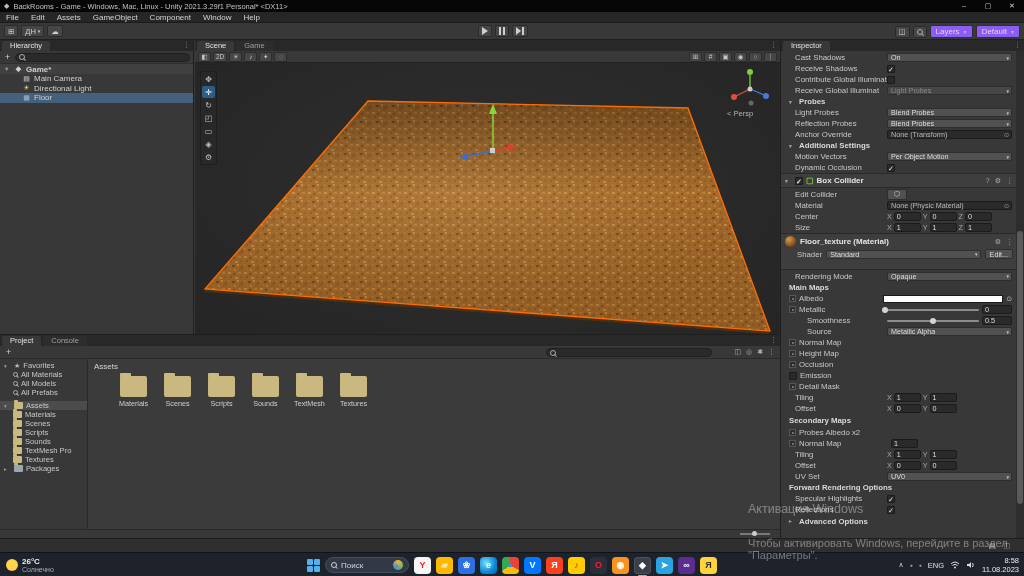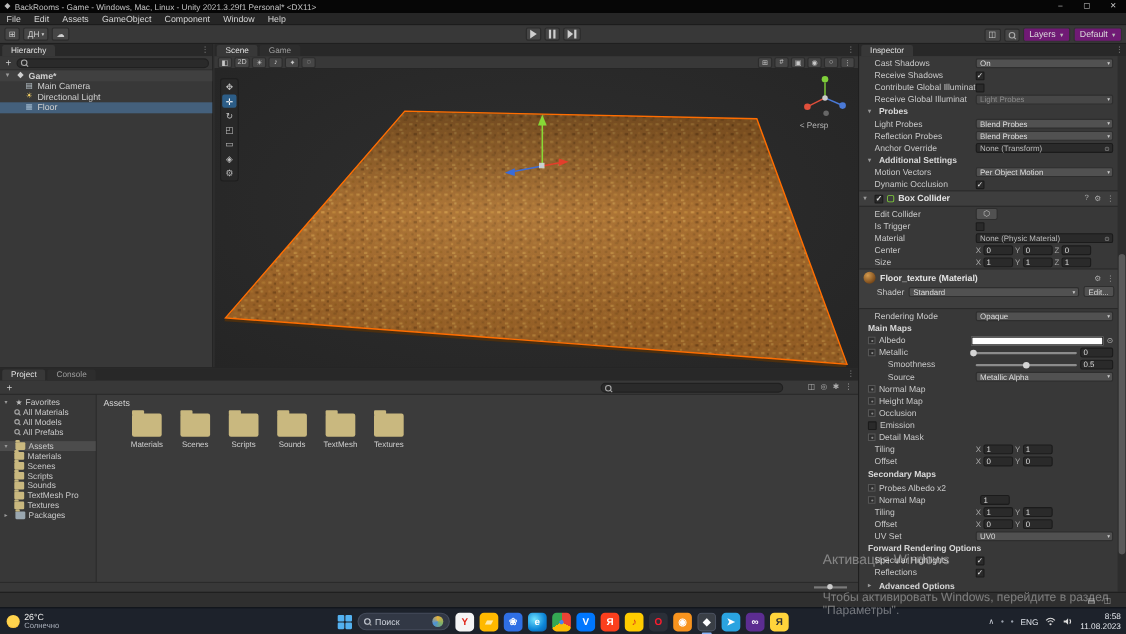--- a/index.html
+++ b/index.html
@@ -19,21 +19,21 @@
   .menubar { position:absolute; left:0; top:12px; width:1024px; height:11px; background:#262626;
     display:flex; align-items:center; border-bottom:1px solid #1b1b1b; }
   .menu-item { color:#d4d4d4; font-size:8px; padding:0 6px; line-height:11px; }
 
   
   .toolbar { position:absolute; left:0; top:23px; width:1024px; height:17px; background:#383838;
     border-bottom:1px solid #1f1f1f; }
   .tbgroup { position:absolute; top:2px; display:flex; gap:3px; align-items:center; }
   .tbtn { height:12px; min-width:14px; background:#464646; border:1px solid #2b2b2b; border-radius:2px;
     color:#cfcfcf; font-size:7.5px; display:flex; align-items:center; justify-content:center; padding:0 3px; gap:2px;}
-  .dd { height:13px; background:#701a75; border:1px solid #303030; border-radius:2px; color:#ddd;
+  .dd { height:13px; background:#8b5cf6; border:1px solid #303030; border-radius:2px; color:#ddd;
     font-size:8px; display:flex; align-items:center; gap:4px; padding:0 5px; }
   .dd::after { content:"▾"; font-size:6px; color:#bbb; }
   .i-play { width:0; height:0; border-left:6px solid #cfcfcf; border-top:4px solid transparent; border-bottom:4px solid transparent; }
   .i-pause { display:flex; gap:2px; } .i-pause i { width:2px; height:8px; background:#cfcfcf; }
   .i-step { display:flex; align-items:center; gap:1px; }
   .i-step b { width:0; height:0; border-left:5px solid #cfcfcf; border-top:4px solid transparent; border-bottom:4px solid transparent; }
   .i-step i { width:2px; height:8px; background:#cfcfcf; }
   .mag { width:6px; height:6px; border:1px solid #aaa; border-radius:50%; position:relative; flex:none; }
   .mag::after { content:""; position:absolute; width:3px; height:1px; background:#aaa; transform:rotate(45deg); right:-2px; bottom:-1px; }
 
@@ -163,21 +163,21 @@
   
   .watermark { position:absolute; left:748px; top:502px; z-index:60; color:rgba(255,255,255,.38); pointer-events:none; }
   .wm1 { font-size:12.5px; }
   .wm2 { font-size:11px; margin-top:21px; }
 
   
   .taskbar { position:absolute; left:0; top:552px; width:1024px; height:24px; background:#1d222b;
     border-top:1px solid #10131a; }
   .weather { position:absolute; left:6px; top:0; height:24px; display:flex; align-items:center; gap:4px; }
   .sun { width:12px; height:12px; border-radius:50%; background:radial-gradient(circle at 50% 45%, #ffd34d 55%, #f5a623); }
-  .w-temp { font-size:8px; color:#eee; } .w-cond { font-size:7px; color:#a7adb8; }
+  .w-temp { font-size:8px; color:#eee;font-weight:bold; } .w-cond { font-size:7px; color:#a7adb8; }
   .tb-center { position:absolute; left:50%; top:0; height:24px; transform:translateX(-50%);
     display:flex; align-items:center; gap:5px; }
   .start-grid { width:13px; height:13px; display:grid; grid-template-columns:6px 6px; grid-template-rows:6px 6px; gap:1px; }
   .start-grid span { background:#53b1f0; border-radius:1px; }
   .tb-search { width:84px; height:16px; background:#323845; border:1px solid #454c5c; border-radius:8px;
     display:flex; align-items:center; gap:4px; padding:0 5px; font-size:8px; color:#cfd4dd; }
   .tb-search-img { margin-left:auto; width:10px; height:10px; border-radius:50%;
     background:conic-gradient(#e8b33c, #7fb069, #4a90d9, #e8b33c); }
   .tb-apps { display:flex; align-items:center; gap:5px; }
   .tb-ico { width:17px; height:17px; border-radius:4px; display:flex; align-items:center; justify-content:center;
@@ -486,26 +486,20 @@
             <span>⋮</span>
           </span>
       </div>
       <div class="irow" style="height:12px;">
           <span class="lbl">Edit Collider</span>
           <span class="val">
             <span class="ecbtn">⬡</span>
           </span>
         </div>
       <div class="irow">
-          <span class="lbl">Is Trigger</span>
-          <span class="val">
-            <span class="chk"></span>
-          </span>
-        </div>
-      <div class="irow">
           <span class="lbl">Material</span>
           <span class="val">
             <span class="objfield">
               <span>None (Physic Material)</span>
             </span>
           </span>
         </div>
       <div class="irow">
           <span class="lbl">Center</span>
           <span class="val">

